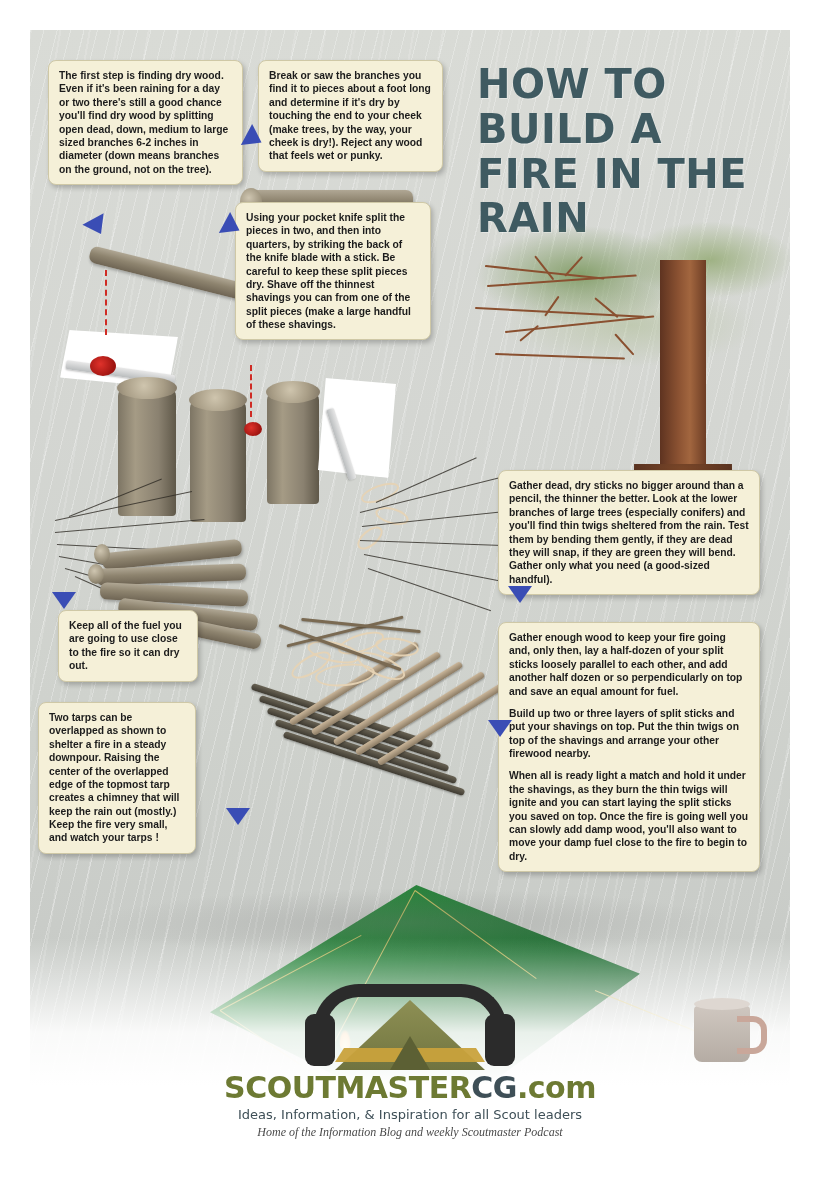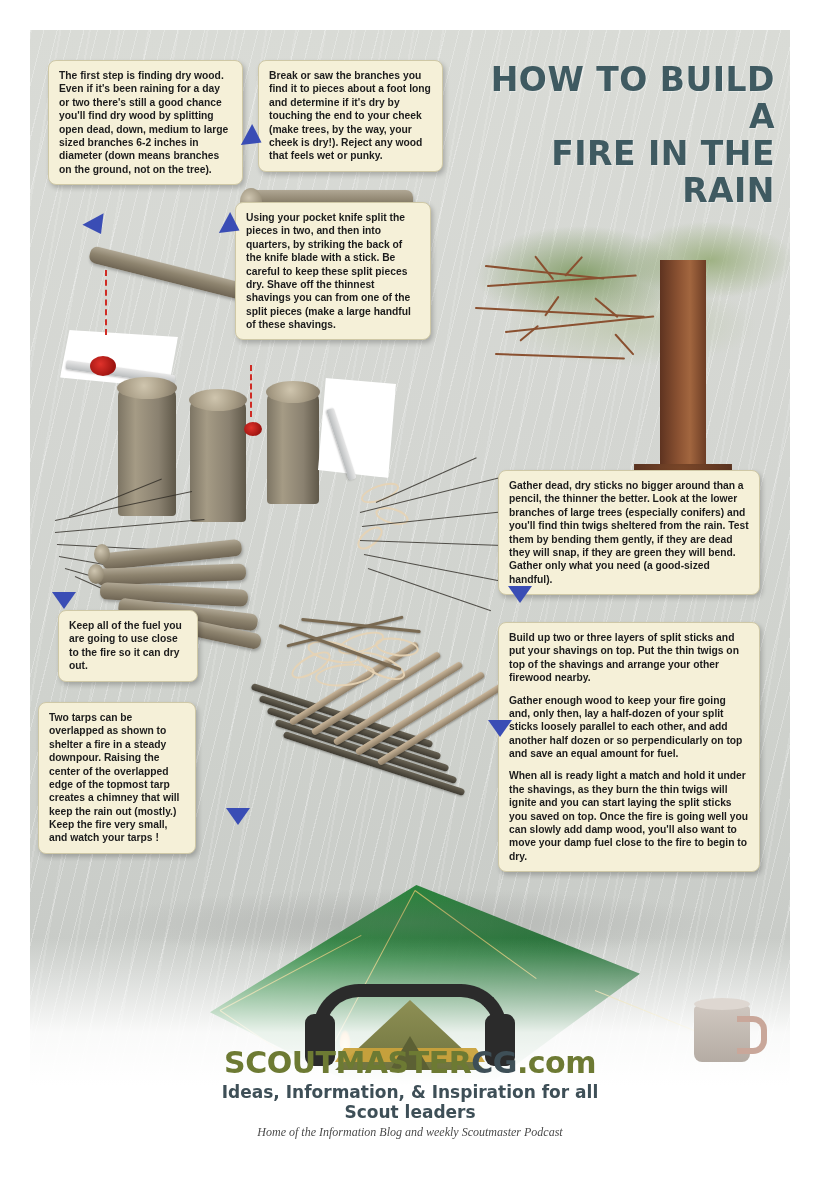--- a/index.html
+++ b/index.html
@@ -44,24 +44,24 @@
   }
 
   
   .title {
     position: absolute;
     left: 415px; top: 32px;
     width: 330px;
     color: #3f5a61;
     font-family: "DejaVu Sans", sans-serif;
     font-weight: bold;
-    font-size: 33px;
+    font-size: 40px;
     line-height: 1.12;
     letter-spacing: 0.5px;
-    text-align: right;
+    text-align: left;
     text-shadow: 1px 1px 0 rgba(255,255,255,.35);
     padding-left: 32px;
   }
   .title .l2 { display:block; }
 
   
   .callout {
     position: absolute;
     background: #f5f0d8;
     border: 1px solid #cfc8a6;
@@ -240,21 +240,21 @@
   }
   .brand {
     font-family:"DejaVu Sans", sans-serif;
     font-weight:bold; font-size: 30px; letter-spacing:-.5px;
     color:#6d7a33;
   }
   .brand .cg { color:#3e4f57;text-align:right; }
   .brand .dotcom { color:#6d7a33; }
   .tagline {
     font-family:"DejaVu Sans", sans-serif;
-    font-weight:bold; font-size: 17px; color:#3e4f57; margin-top:2px;
+    font-weight:normal; font-size: 13px; color:#3e4f57; margin-top:2px;
   }
   .subtag {
     font-family:"Liberation Serif", serif;
     font-style: italic; font-size: 12px; color:#4a4a4a; margin-top:3px;
   }
   .tent-icon {
     position:absolute; left:50%; transform:translateX(-50%);
     bottom: 78px; width: 210px; height: 86px;
   }
   .tent {
@@ -447,22 +447,22 @@
       <p>Gather dead, dry sticks no bigger around than a pencil, the thinner the better. Look at the lower branches of large trees (especially conifers) and you'll find thin twigs sheltered from the rain. Test them by bending them gently, if they are dead they will snap, if they are green they will bend. Gather only what you need (a good-sized handful).</p>
     </div>
     <div class="arrow arrow-down" style="left:478px; top:556px;"></div>
 
     <div class="callout" style="left:28px; top:580px; width:140px;">
       <p>Keep all of the fuel you are going to use close to the fire so it can dry out.</p>
     </div>
     <div class="arrow arrow-down" style="left:22px; top:562px;"></div>
 
     <div class="callout" style="left:468px; top:592px; width:262px;">
+      <p>Gather enough wood to keep your fire going and, only then, lay a half-dozen of your split sticks loosely parallel to each other, and add another half dozen or so perpendicularly on top and save an equal amount for fuel.</p>
       <p>Build up two or three layers of split sticks and put your shavings on top. Put the thin twigs on top of the shavings and arrange your other firewood nearby.</p>
-      <p>Gather enough wood to keep your fire going and, only then, lay a half-dozen of your split sticks loosely parallel to each other, and add another half dozen or so perpendicularly on top and save an equal amount for fuel.</p>
       <p>When all is ready light a match and hold it under the shavings, as they burn the thin twigs will ignite and you can start laying the split sticks you saved on top. Once the fire is going well you can slowly add damp wood, you'll also want to move your damp fuel close to the fire to begin to dry.</p>
     </div>
     <div class="arrow arrow-down" style="left:458px; top:690px;"></div>
 
     <div class="callout" style="left:8px; top:672px; width:158px;">
       <p>Two tarps can be overlapped as shown to shelter a fire in a steady downpour. Raising the center of the overlapped edge of the topmost tarp creates a chimney that will keep the rain out (mostly.) Keep the fire very small, and watch your tarps !</p>
     </div>
     <div class="arrow arrow-down" style="left:196px; top:778px;"></div>
 
     <div class="footer"></div>

